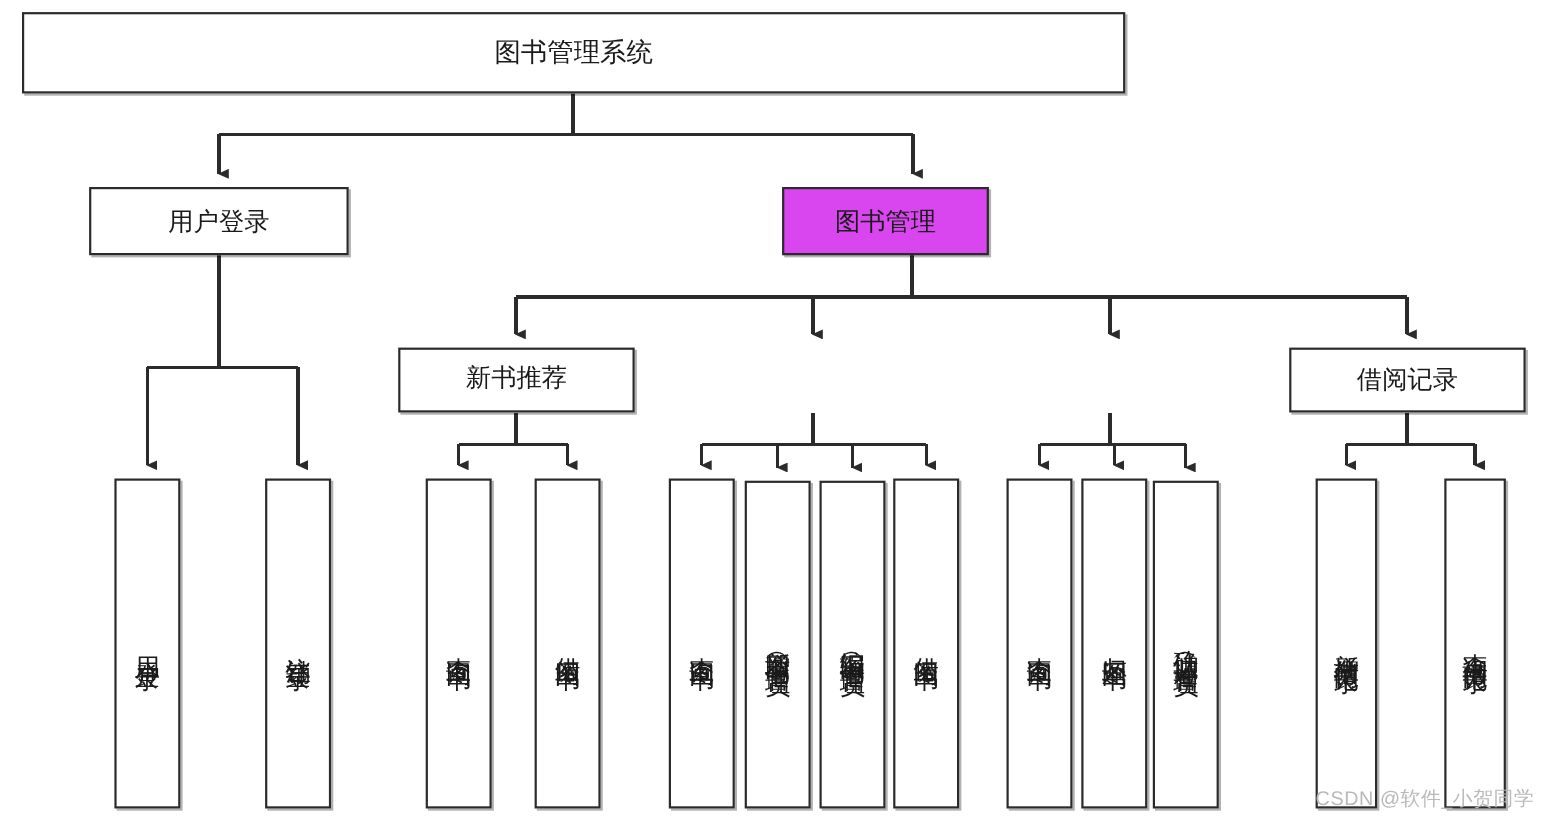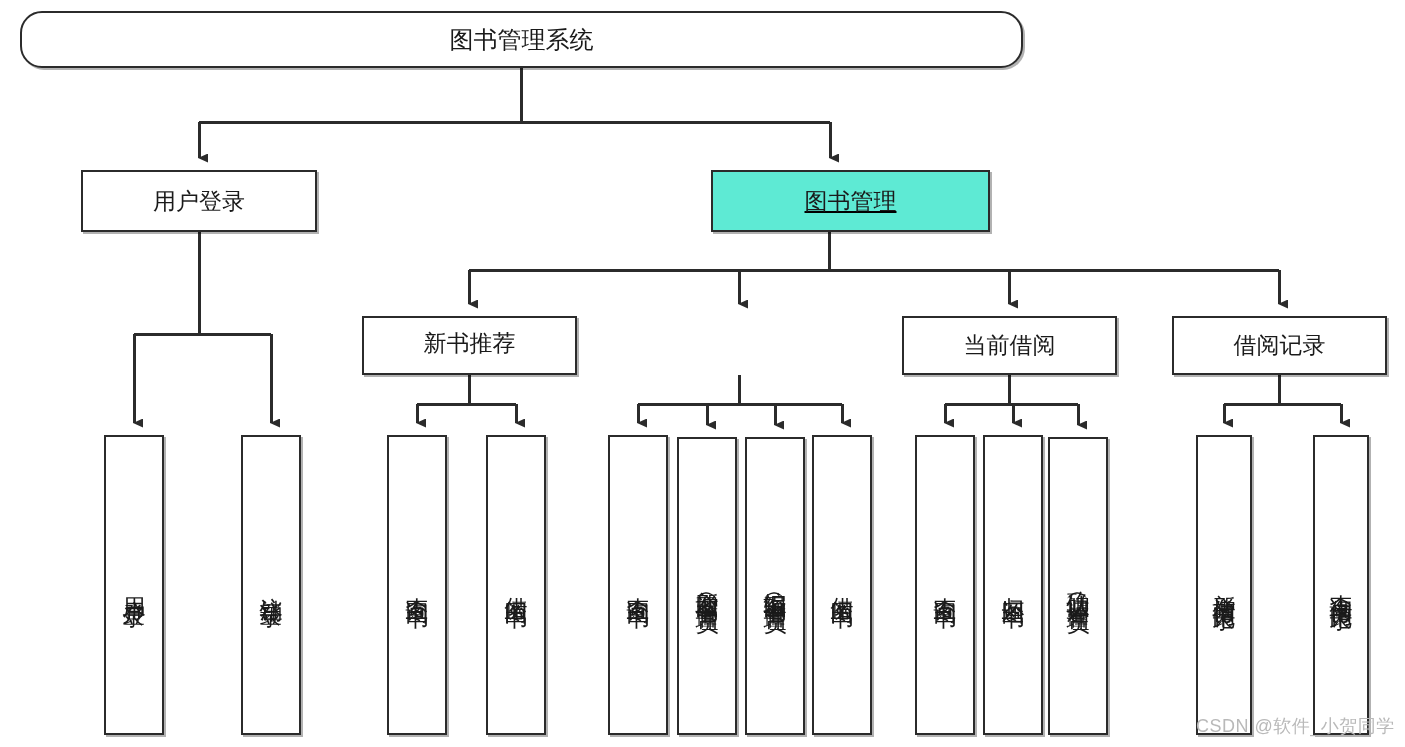--- a/index.html
+++ b/index.html
@@ -112,36 +112,33 @@
       <path d="M1013,404 L1013,423" marker-end="url(#arrowhead)"></path>
       <path d="M1078,404 L1078,425" marker-end="url(#arrowhead)"></path>
 
       <path d="M1279,375 L1279,404"></path>
       <path d="M1224,404 L1341,404"></path>
       <path d="M1224,404 L1224,423" marker-end="url(#arrowhead)"></path>
       <path d="M1341,404 L1341,423" marker-end="url(#arrowhead)"></path>
     </g>
   </svg>
 
-  <div class="node horizontal root" style="left: 20px; top: 11px; width: 1003px; height: 57px; border-color: rgb(43, 43, 43); background: rgb(255, 255, 255); border-radius: 22px;">
+  <div class="node horizontal root" style="left: 20px; top: 11px; width: 1003px; height: 74px; border-color: rgb(43, 43, 43); background: rgb(255, 255, 255);">
     <span class="node-label" style="color: rgb(26, 26, 26);">图书管理系统</span>
   </div>
 
   <div class="node horizontal" style="left: 81px; top: 170px; width: 236px; height: 62px; border-color: rgb(43, 43, 43); background: rgb(255, 255, 255);">
     <span class="node-label" style="color: rgb(26, 26, 26);">用户登录</span>
   </div>
-  <div class="node horizontal" style="left: 711px; top: 170px; width: 279px; height: 62px; border-color: rgb(43, 43, 43); background: #5eead4; text-decoration: underline;">
+  <div class="node horizontal" style="left: 711px; top: 170px; width: 188px; height: 62px; border-color: rgb(43, 43, 43); background: #d946ef;">
     <span class="node-label" style="color: rgb(26, 26, 26);">图书管理</span>
   </div>
 
   <div class="node horizontal" style="left: 362px; top: 316px; width: 215px; height: 59px; border-color: rgb(43, 43, 43); background: rgb(255, 255, 255); font-family: Liberation Mono, monospace;">
     <span class="node-label" style="color: rgb(26, 26, 26);">新书推荐</span>
-  </div>
-  <div class="node horizontal" style="left: 902px; top: 316px; width: 215px; height: 59px; border-color: rgb(43, 43, 43); background: rgb(255, 255, 255);">
-    <span class="node-label" style="color: rgb(26, 26, 26);">当前借阅</span>
   </div>
   <div class="node horizontal" style="left: 1172px; top: 316px; width: 215px; height: 59px; border-color: rgb(43, 43, 43); background: rgb(255, 255, 255);">
     <span class="node-label" style="color: rgb(26, 26, 26);">借阅记录</span>
   </div>
 
   <div class="node vertical" style="left: 104px; top: 435px; width: 60px; height: 300px; border-color: rgb(43, 43, 43); background: rgb(255, 255, 255);">
     <span class="node-label" style="color: rgb(26, 26, 26);">用户登录</span>
   </div>
   <div class="node vertical" style="left: 241px; top: 435px; width: 60px; height: 300px; border-color: rgb(43, 43, 43); background: rgb(255, 255, 255);">
     <span class="node-label" style="color: rgb(26, 26, 26);">注销登录</span>

